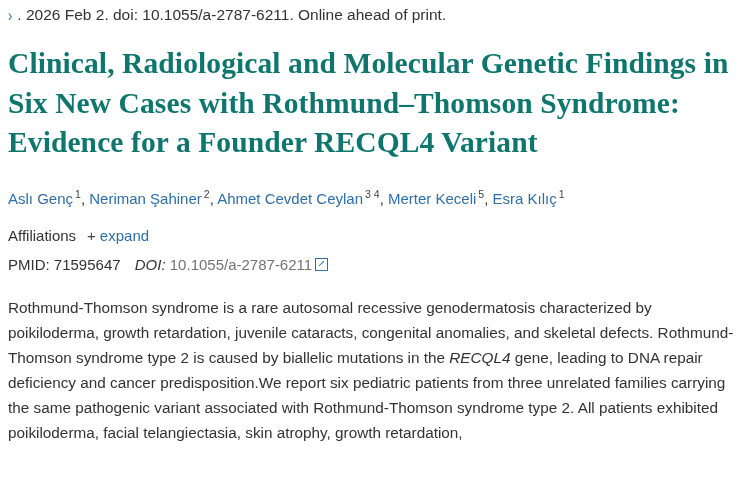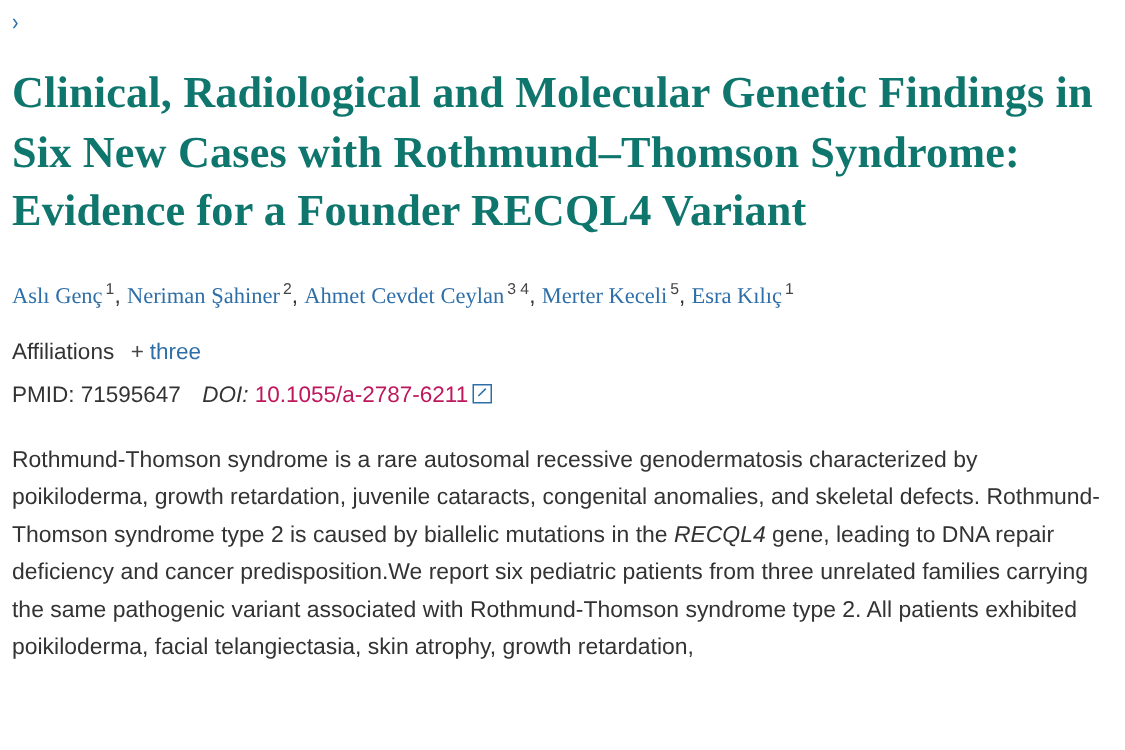--- a/index.html
+++ b/index.html
@@ -61,21 +61,20 @@
   
   .authors {
     margin-top: 20px;
     font-size: 15px;
     line-height: 22px;
     color: #2f6fa8;
   }
   .author {
     color: #2f6fa8;
     cursor: pointer;
-    font-family: Liberation Serif, serif;
   }
   .sup {
     font-size: 10.5px;
     vertical-align: super;
     color: #444;
     margin-left: 2px;
   }
   .comma { color: #333; }
 
   
@@ -103,21 +102,21 @@
 
   
   .ids-row {
     margin-top: 9px;
     font-size: 15px;
     color: #333;
     line-height: 20px;
   }
   .ids-row .doi-label { margin-left: 10px; font-style: italic; }
   .doi-link {
-    color: #be185d;
+    color: #737373;
     cursor: pointer;
   }
   .ext-icon {
     display: inline-block;
     width: 11px;
     height: 11px;
     border: 1.3px solid #2f6fa8;
     position: relative;
     margin-left: 3px;
     vertical-align: -1px;
@@ -160,33 +159,34 @@
   }
   .abstract-body i { }
 </style>
 </head>
 <body>
 
 <div class="page">
 
   <div class="cite-line">
     <span class="cite-chevron">›</span>
+    <span class="cite-rest">. 2026 Feb 2. doi: 10.1055/a-2787-6211. Online ahead of print.</span>
   </div>
 
   <h1 class="title">Clinical, Radiological and Molecular Genetic Findings in Six New Cases with Rothmund–Thomson Syndrome: Evidence for a Founder RECQL4 Variant</h1>
 
   <div class="authors">
     <span class="author">Aslı Genç</span><span class="sup">1</span><span class="comma">, </span><span class="author">Neriman Şahiner</span><span class="sup">2</span><span class="comma">, </span><span class="author">Ahmet Cevdet Ceylan</span><span class="sup">3 4</span><span class="comma">, </span><span class="author">Merter Keceli</span><span class="sup">5</span><span class="comma">, </span><span class="author">Esra Kılıç</span><span class="sup">1</span>
   </div>
 
   <div class="affil-row">
     <span class="affil-label">Affiliations</span>
     <span class="expand-btn">
       <span class="plus">+</span>
-      <span>three</span>
+      <span>expand</span>
     </span>
   </div>
 
   <div class="ids-row">
     <span>PMID:</span>
     <span>71595647</span>
     <span class="doi-label">DOI:</span>
     <span class="doi-link">10.1055/a-2787-6211</span><span class="ext-icon"></span>
   </div>
 

